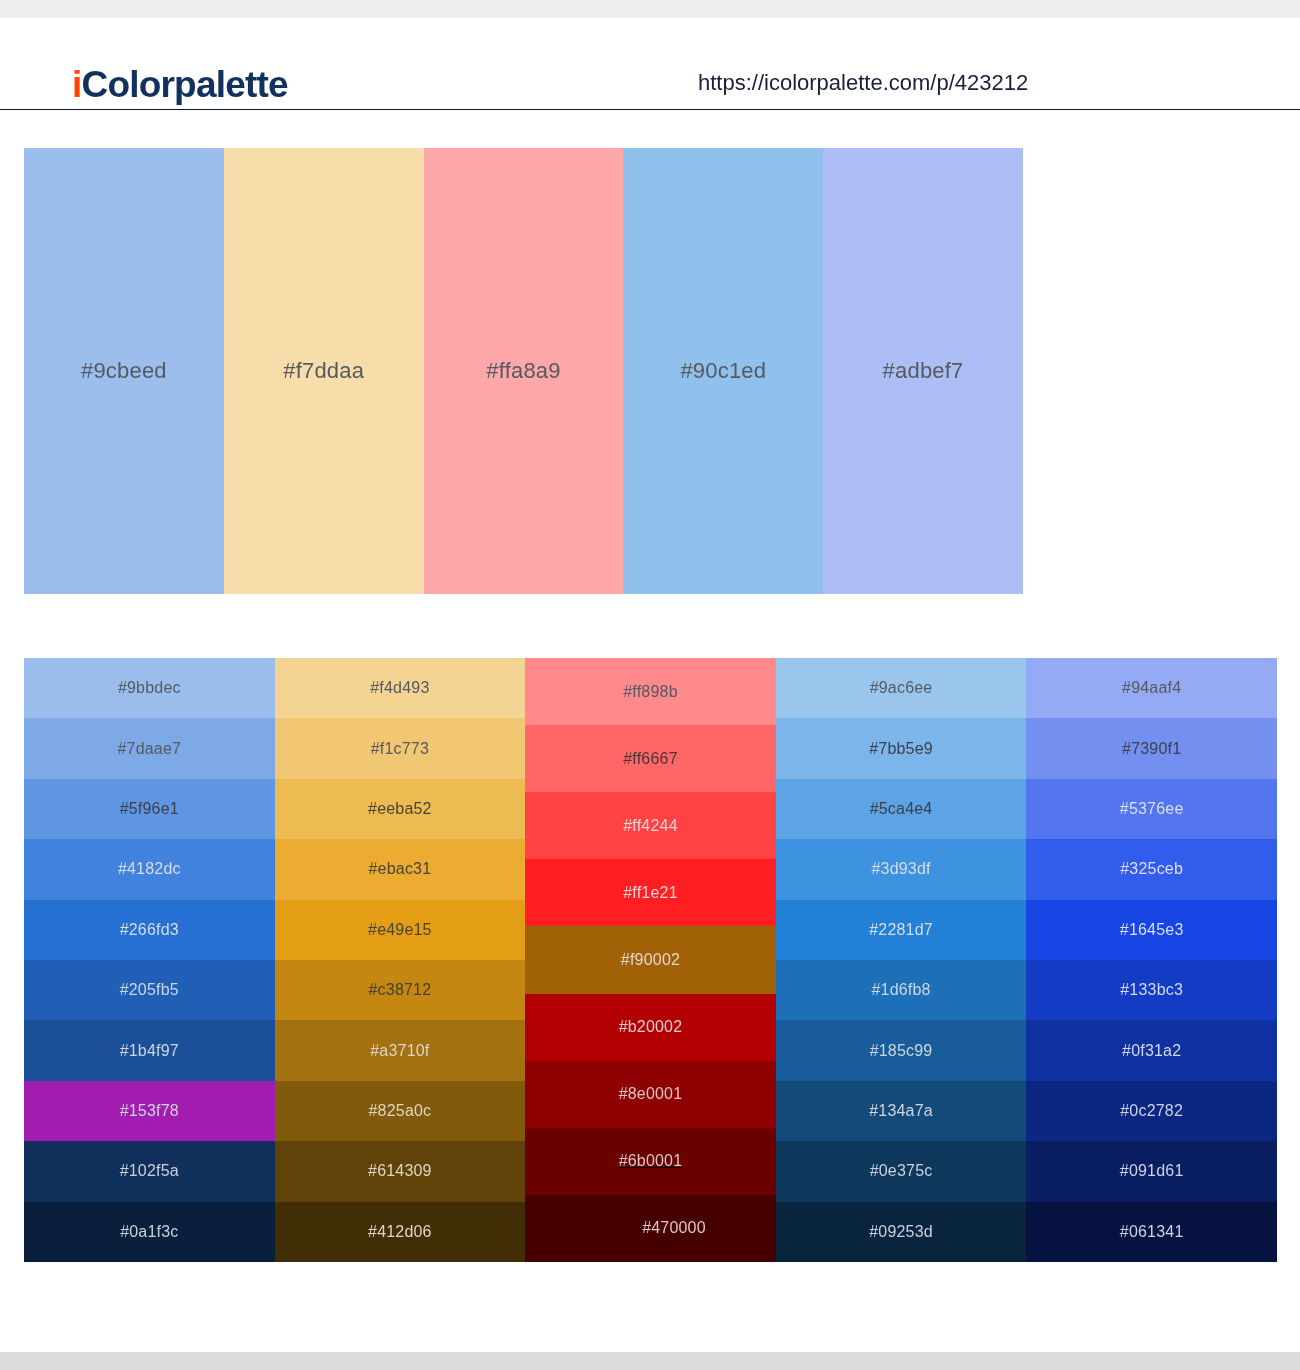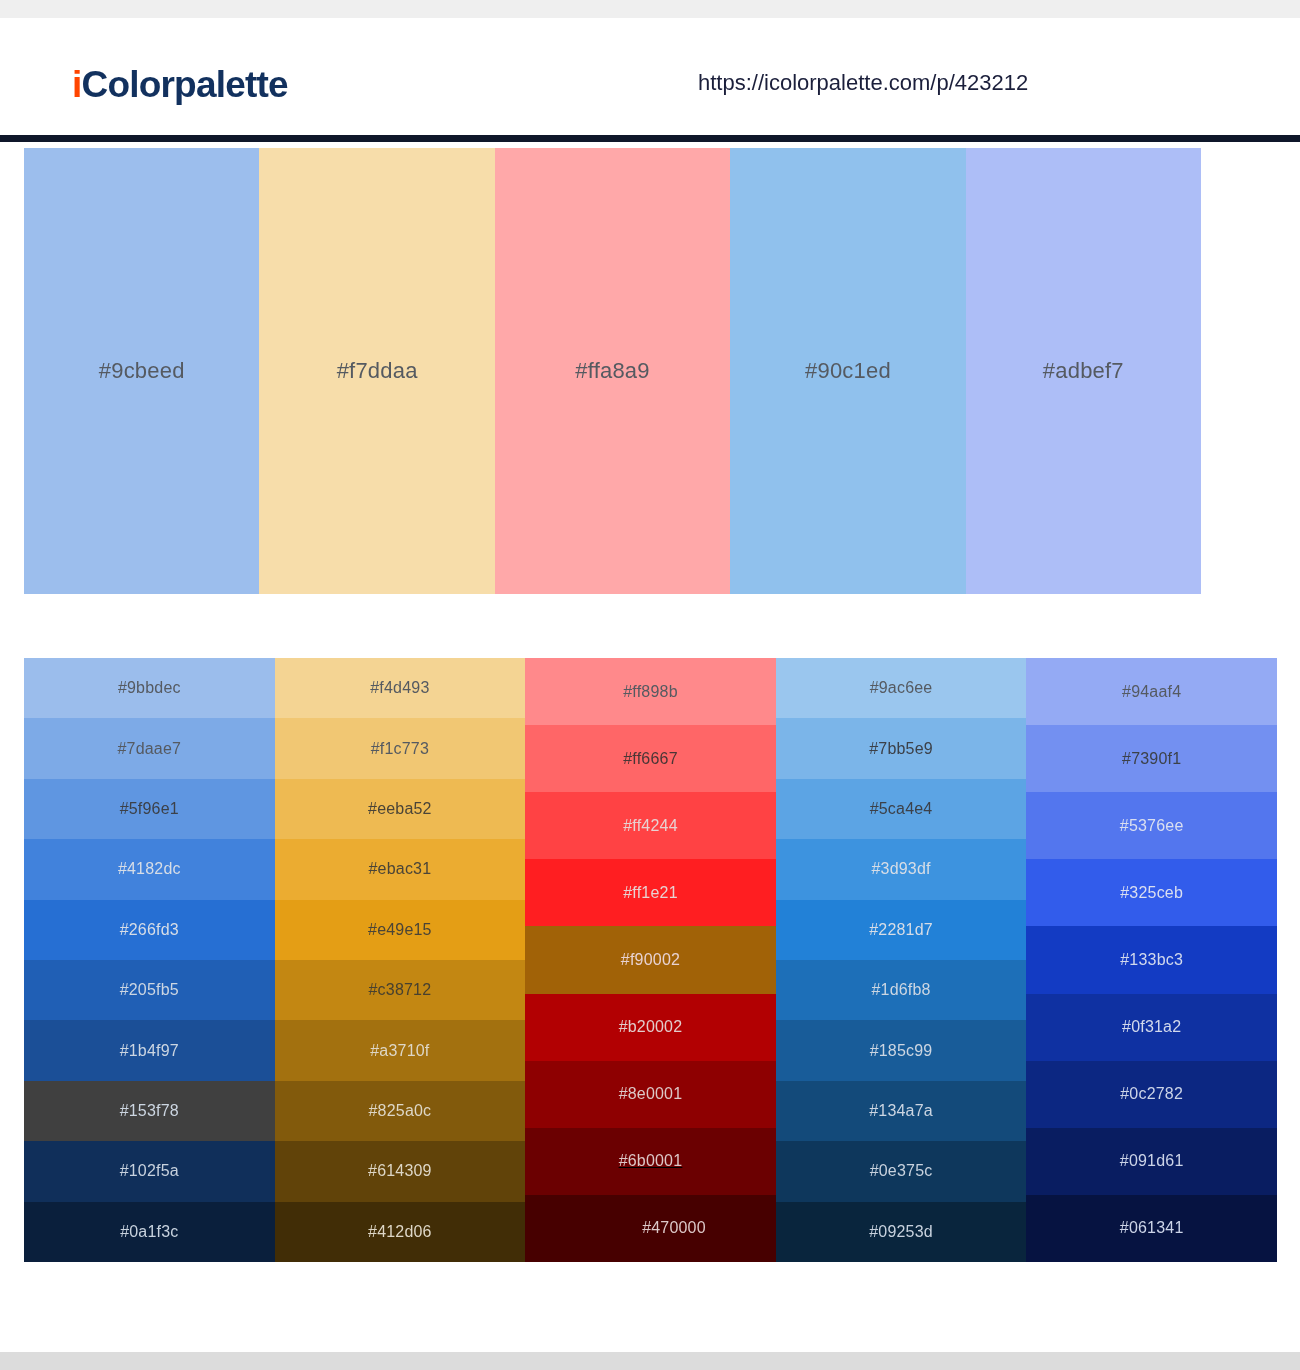--- a/index.html
+++ b/index.html
@@ -27,23 +27,23 @@
     width: 1300px;
     height: 18px;
     background: #efefef;
   }
 
   
   .header {
     position: absolute;
     left: 0; top: 18px;
     width: 1300px;
-    height: 124px;
+    height: 92px;
     background: #ffffff;
-    border-bottom: 7px solid #0f172a;
+    border-bottom: 1px solid #0f172a;
   }
 
   .logo {
     position: absolute;
     left: 72px;
     top: 48px;
     font-size: 37px;
     font-weight: bold;
     letter-spacing: -0.8px;
     line-height: 1;
@@ -61,21 +61,21 @@
     line-height: 1;
     white-space: nowrap;
     text-decoration: none;
   }
 
   
   .swatch-strip {
     position: absolute;
     left: 24px;
     top: 148px;
-    width: 1177px;
+    width: 999px;
     height: 446px;
     display: flex;
     text-align: right;
   }
   .swatch {
     flex: 1 1 0;
     position: relative;
     display: flex;
     align-items: center;
     justify-content: center;
@@ -172,21 +172,21 @@
         </div>
         <div class="shade-cell" style="background: rgb(38, 111, 211);">
           <span class="shade-label" style="color: rgb(215, 221, 230);">#266fd3</span>
         </div>
         <div class="shade-cell" style="background: rgb(32, 95, 181);">
           <span class="shade-label" style="color: rgb(204, 214, 226);">#205fb5</span>
         </div>
         <div class="shade-cell" style="background: rgb(27, 79, 151);">
           <span class="shade-label" style="color: rgb(204, 214, 226);">#1b4f97</span>
         </div>
-        <div class="shade-cell" style="background: #404040;">
+        <div class="shade-cell" style="background: #a21caf;">
           <span class="shade-label" style="color: rgb(204, 214, 226);">#153f78</span>
         </div>
         <div class="shade-cell" style="background: rgb(16, 47, 90);">
           <span class="shade-label" style="color: rgb(200, 210, 222);">#102f5a</span>
         </div>
         <div class="shade-cell" style="background: rgb(10, 31, 60);">
           <span class="shade-label" style="color: rgb(200, 210, 222);">#0a1f3c</span>
         </div>
       </div>
       <div class="shade-col">
@@ -288,20 +288,23 @@
         </div>
         <div class="shade-cell" style="background: rgb(115, 144, 241);">
           <span class="shade-label" style="color: rgb(60, 65, 73);">#7390f1</span>
         </div>
         <div class="shade-cell" style="background: rgb(83, 118, 238);">
           <span class="shade-label" style="color: rgb(218, 223, 240);">#5376ee</span>
         </div>
         <div class="shade-cell" style="background: rgb(50, 92, 235);">
           <span class="shade-label" style="color: rgb(218, 223, 240);">#325ceb</span>
         </div>
+        <div class="shade-cell" style="background: rgb(22, 69, 227);">
+          <span class="shade-label" style="color: rgb(218, 223, 240);">#1645e3</span>
+        </div>
         <div class="shade-cell" style="background: rgb(19, 59, 195);">
           <span class="shade-label" style="color: rgb(210, 217, 236);">#133bc3</span>
         </div>
         <div class="shade-cell" style="background: rgb(15, 49, 162);">
           <span class="shade-label" style="color: rgb(210, 217, 236);">#0f31a2</span>
         </div>
         <div class="shade-cell" style="background: rgb(12, 39, 130);">
           <span class="shade-label" style="color: rgb(204, 212, 232);">#0c2782</span>
         </div>
         <div class="shade-cell" style="background: rgb(9, 29, 97);">

